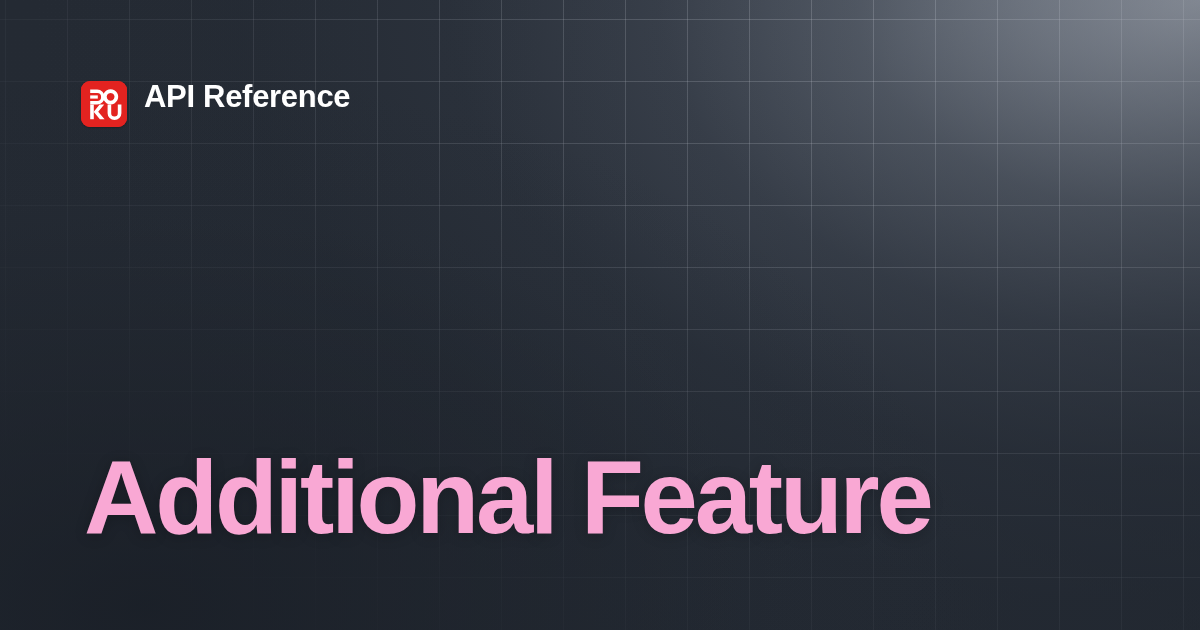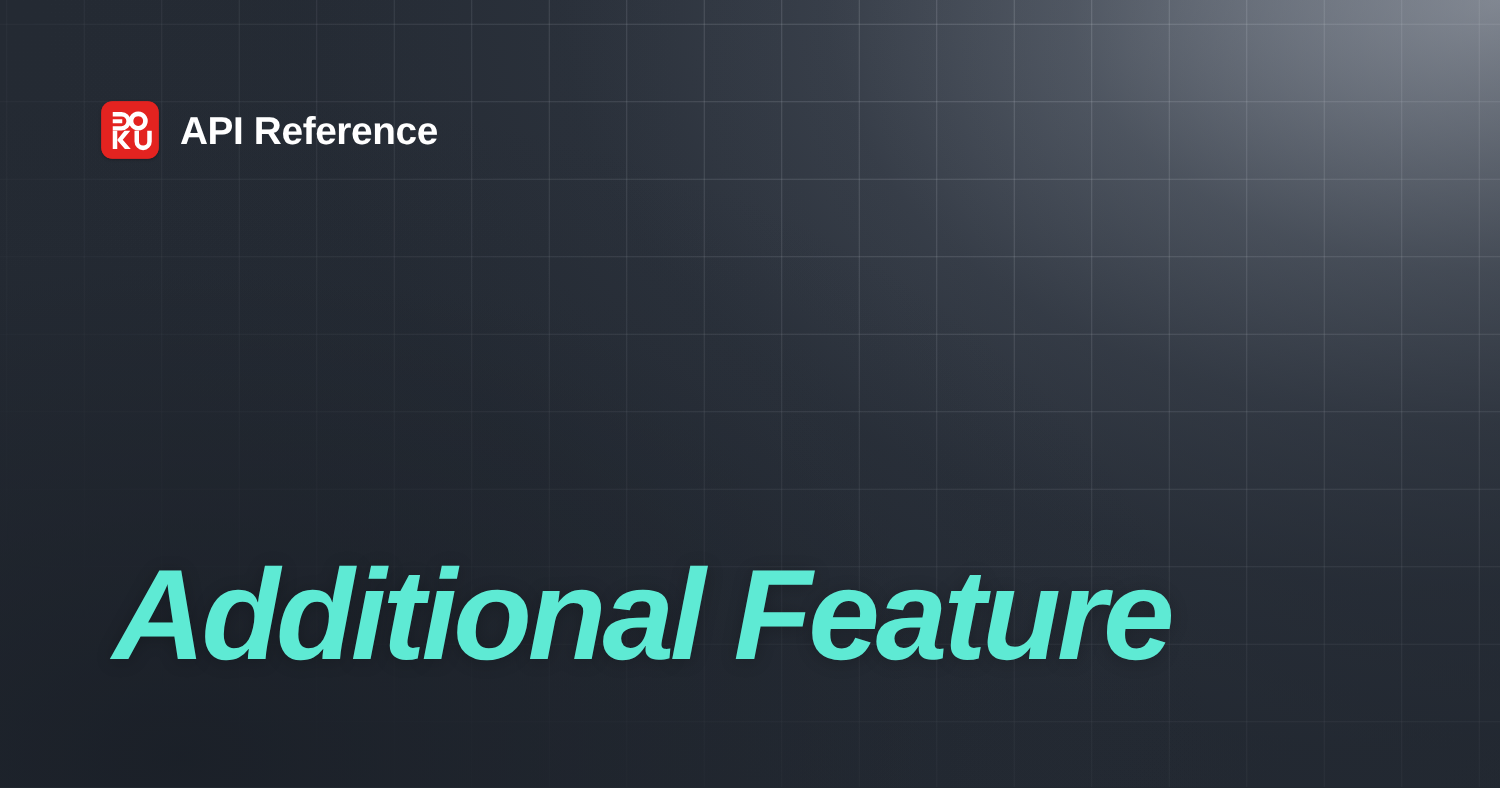--- a/index.html
+++ b/index.html
@@ -84,21 +84,20 @@
         rgba(30,36,45,0.12) 58%,
         rgba(0,0,0,0) 78%);
   }
 
   
   .brand {
     position: absolute;
     left: 81px;
     top: 81px;
     display: flex;
-    align-items: center;
     gap: 17px;
   }
   .brand-mark {
     width: 46px;
     height: 46px;
     border-radius: 9px;
     background: #e32320;
     display: block;
     flex: 0 0 auto;
     box-shadow: 0 1px 2px rgba(0,0,0,0.25);
@@ -112,28 +111,27 @@
     line-height: 1;
     white-space: nowrap;
   }
 
   
   .headline {
     position: absolute;
     left: 84px;
     right: 84px;
     bottom: 78px;
-    color: #5eead4;
+    color: #f9a8d4;
     font-size: 103px;
     font-weight: 700;
     line-height: 1.06;
     letter-spacing: -3.2px;
-    margin: 6px;
+    margin: 0;
     text-shadow: 0 2px 14px rgba(0,0,0,0.22);
-    font-style: italic;
   }
 </style>
 </head>
 <body>
 
 <div class="og-card">
 
   <div class="bg-base"></div>
   <div class="bg-sheen"></div>
   <div class="bg-grid"></div>

